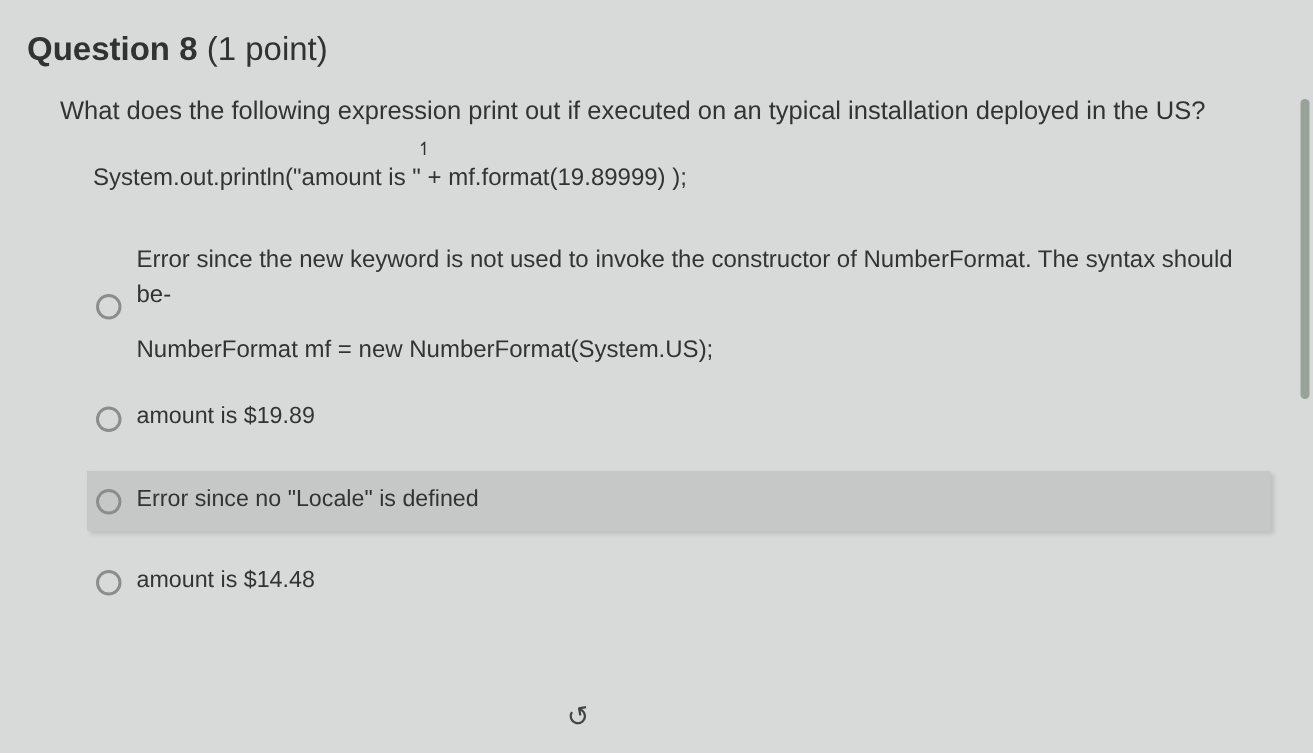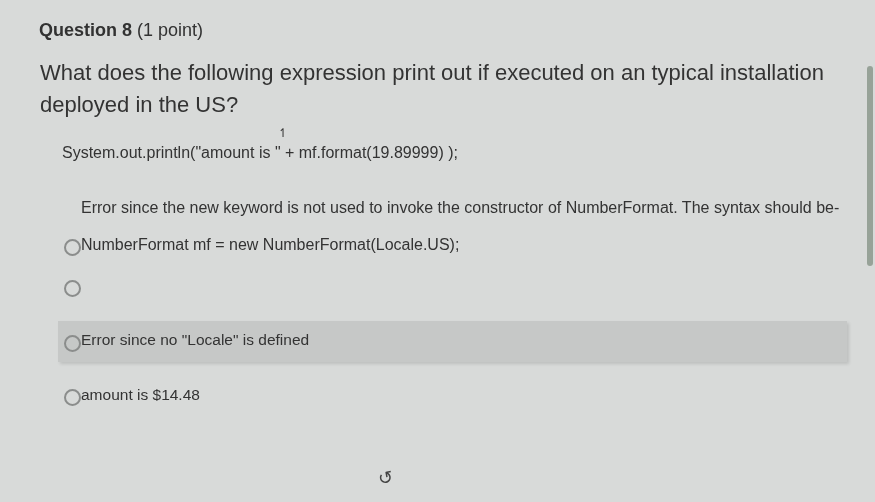--- a/index.html
+++ b/index.html
@@ -9,28 +9,27 @@
       background: #d8dad9;
       font-family: Arial, Helvetica, sans-serif;
       color: #323232;
       overflow: hidden;
       position: relative;
     }
     .content {
       padding: 20px 28px 0 18px;
     }
     .q-header {
-      font-size: 18px;
+      font-size: 22px;
       margin-bottom: 16px;
-      margin-left: 21px;
     }
     .q-header .bold { font-weight: 700; }
     .q-header .points { font-weight: 400; }
     .stem {
-      font-size: 22px;
+      font-size: 17px;
       line-height: 1.45;
       margin-left: 22px;
       margin-bottom: 20px;
       color: #333;
     }
     .code {
       font-size: 16px;
       line-height: 1.45;
       margin-left: 44px;
       margin-bottom: 24px;
@@ -40,21 +39,22 @@
     .caret-mark {
       position: absolute;
       top: -16px;
       left: 216px;
       font-size: 12px;
       color: #333;
     }
     .options { margin-left: 40px; }
     .option {
       display: flex;
-      align-items: flex-end;
+      align-items: center;
+      gap: 10px;
       padding: 8px 6px 10px 6px;
       margin-bottom: 4px;
     }
     .option.selected {
       background: #c6c8c7;
       box-shadow: 2px 2px 3px rgba(0,0,0,.12);
     }
     .radio {
       flex: 0 0 auto;
       width: 17px; height: 17px;
@@ -105,26 +105,27 @@
     <span class="caret-mark">↿</span>
     <div>System.out.println("amount is " + mf.format(19.89999) );</div>
   </div>
 
   <div class="options">
 
     <div class="option">
       <div class="radio"></div>
       <div class="opt-text">
         <span>Error since the new keyword is not used to invoke the constructor of NumberFormat. The syntax should be-</span>
-        <span class="sub">NumberFormat mf = new NumberFormat(Locale.US);</span>
+        <span class="sub">NumberFormat mf = new NumberFormat(System.US);</span>
       </div>
     </div>
 
     <div class="option option-compact">
       <div class="radio"></div>
+      <div class="opt-text">amount is $19.89</div>
     </div>
 
     <div class="option option-compact selected">
       <div class="radio"></div>
       <div class="opt-text">Error since no "Locale" is defined</div>
     </div>
 
     <div class="option option-compact">
       <div class="radio"></div>
       <div class="opt-text">amount is $14.48</div>

